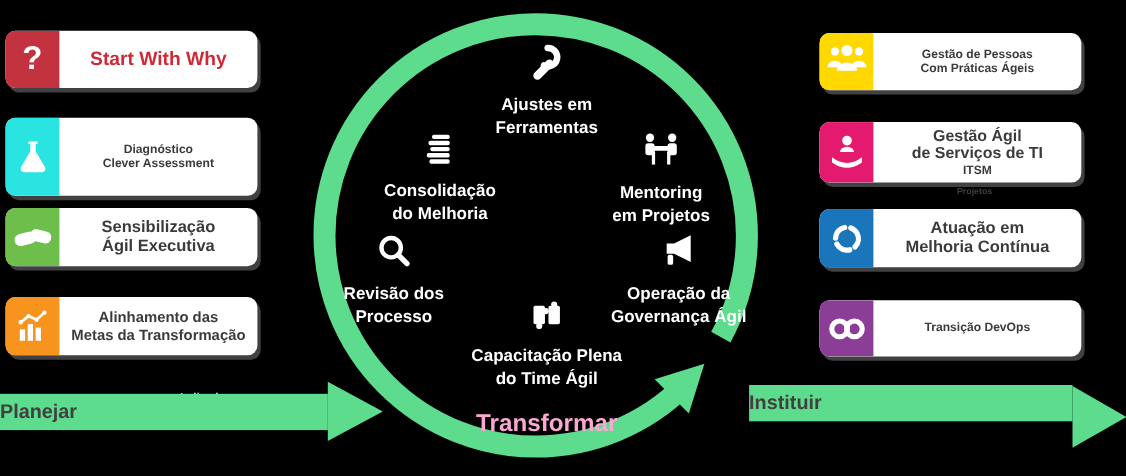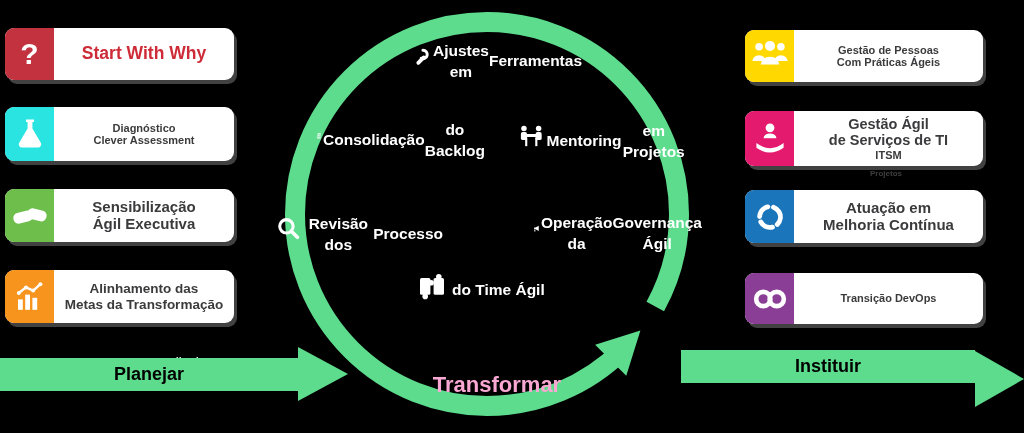--- a/index.html
+++ b/index.html
@@ -10,51 +10,51 @@
         box-shadow:3px 4px 0 rgba(145,145,145,.45);overflow:hidden;}
   .card-icon{flex:0 0 49px;display:flex;align-items:center;justify-content:center;}
   .card-body{flex:1;display:flex;flex-direction:column;align-items:center;justify-content:center;
              color:#3B3B3D;font-weight:800;text-align:right;line-height:1.12;}
   .fs17{font-size:11px}.fs15{font-size:15px}.fs14{font-size:13.5px}.fs145{font-size:14.5px}
   .sub{font-size:11px}.sub-sm{font-size:11px}
   .red-title{color:#CE2B38;font-size:17.5px}
   .qmark{color:#fff;font-size:30px;font-weight:800;}
   
   .ring-svg{position:absolute;left:283px;top:10px;}
-  .circle-item{position:absolute;width:170px;display:flex;flex-direction:row;align-items:center;
+  .circle-item{position:absolute;width:170px;display:flex;flex-direction:column;align-items:center;
                color:#fff;font-weight:800;text-align:center;font-size:15.5px;line-height:21px;}
   .circle-item svg{margin-bottom:7px;}
   .cycle-label{position:absolute;left:387px;top:372px;width:220px;text-align:center;
                color:#f9a8d4;font-weight:800;font-size:22px;}
   
   .arrow-body{position:absolute;height:33px;background:#5CDC8C;}
   .arrow-head{position:absolute;width:0;height:0;border-top:27px solid transparent;
               border-bottom:27px solid transparent;border-left:50px solid #5CDC8C;}
-  .arrow-label{width:100%;text-align:center;color:#000000;font-weight:800;font-size:18px;line-height:33px;}
+  .arrow-label{width:100%;text-align:left;color:#404040;font-weight:800;font-size:18px;line-height:33px;}
   
   .foot-left{position:absolute;left:40px;top:324px;width:180px;text-align:right;
              color:#fff;font-weight:700;font-size:9px;letter-spacing:.5px;margin-top:32px;}
   .foot-right{position:absolute;left:796px;top:169px;width:180px;text-align:center;
               color:#3f3f3f;font-weight:700;font-size:8px;}
 </style>
 </head>
 <body>
 
 <div id="stage">
 
   <div class="card" style="left:5px;top:28px;width:229px;height:52px">
     <div class="card-icon" style="background:#C2333F">
       <span class="qmark">?</span>
     </div>
     <div class="card-body">
       <div class="red-title">Start With Why</div>
     </div>
   </div>
 
-  <div class="card" style="left:5px;top:107px;width:229px;height:54px">
+  <div class="card" style="left:5px;top:107px;width:229px;height:71px">
     <div class="card-icon" style="background:#29E4E0">
       <svg width="40" height="40" viewBox="0 0 50 50">
         <path d="M20 7 h10 v3 h-2 v8 l10.5 18 a4 4 0 0 1 -3.5 6 h-20 a4 4 0 0 1 -3.5 -6 L22 18 v-8 h-2 z" fill="#fff"></path>
       </svg>
     </div>
     <div class="card-body">
       <div class="fs17">Diagnóstico</div>
       <div class="sub">Clever Assessment</div>
     </div>
   </div>
@@ -120,21 +120,21 @@
     <svg width="40" height="40" viewBox="0 0 50 50">
       <g fill="#fff">
         <rect x="16" y="8" width="20" height="5" rx="2"></rect>
         <rect x="12" y="15" width="24" height="5" rx="2"></rect>
         <rect x="14" y="22" width="22" height="5" rx="2"></rect>
         <rect x="10" y="29" width="26" height="5" rx="2"></rect>
         <rect x="13" y="36" width="23" height="5" rx="2"></rect>
       </g>
     </svg>
     <div>Consolidação</div>
-    <div>do Backlog</div>
+    <div>do Melhoria</div>
   </div>
 
   <div class="circle-item" style="left:516px;top:116px">
     <svg width="42" height="42" viewBox="0 0 50 50">
       <g fill="#fff">
         <circle cx="13" cy="11" r="4.5"></circle>
           <circle cx="37" cy="11" r="4.5"></circle>
         <rect x="8" y="17" width="10" height="13" rx="3"></rect>
         <rect x="32" y="17" width="10" height="13" rx="3"></rect>
         <rect x="14" y="20" width="22" height="5" rx="1"></rect>
@@ -169,20 +169,21 @@
   <div class="circle-item" style="left:412px;top:266px">
     <svg width="40" height="40" viewBox="0 0 50 50">
       <g fill="#fff">
         <rect x="10" y="15" width="13" height="21" rx="2"></rect>
         <circle cx="24" cy="21" r="3.5"></circle>
         <rect x="27" y="15" width="13" height="21" rx="2"></rect>
         <circle cx="33.5" cy="13.5" r="3.5"></circle>
         <circle cx="16.5" cy="38" r="3.5"></circle>
       </g>
     </svg>
+    <div>Capacitação Plena</div>
     <div>do Time Ágil</div>
   </div>
 
   <div class="cycle-label">Transformar</div>
 
   <div class="arrow-body" style="left:0;top:358px;width:298px">
     <div class="arrow-label">Planejar</div>
   </div>
   <div class="arrow-head" style="left:298px;top:347px"></div>
 

